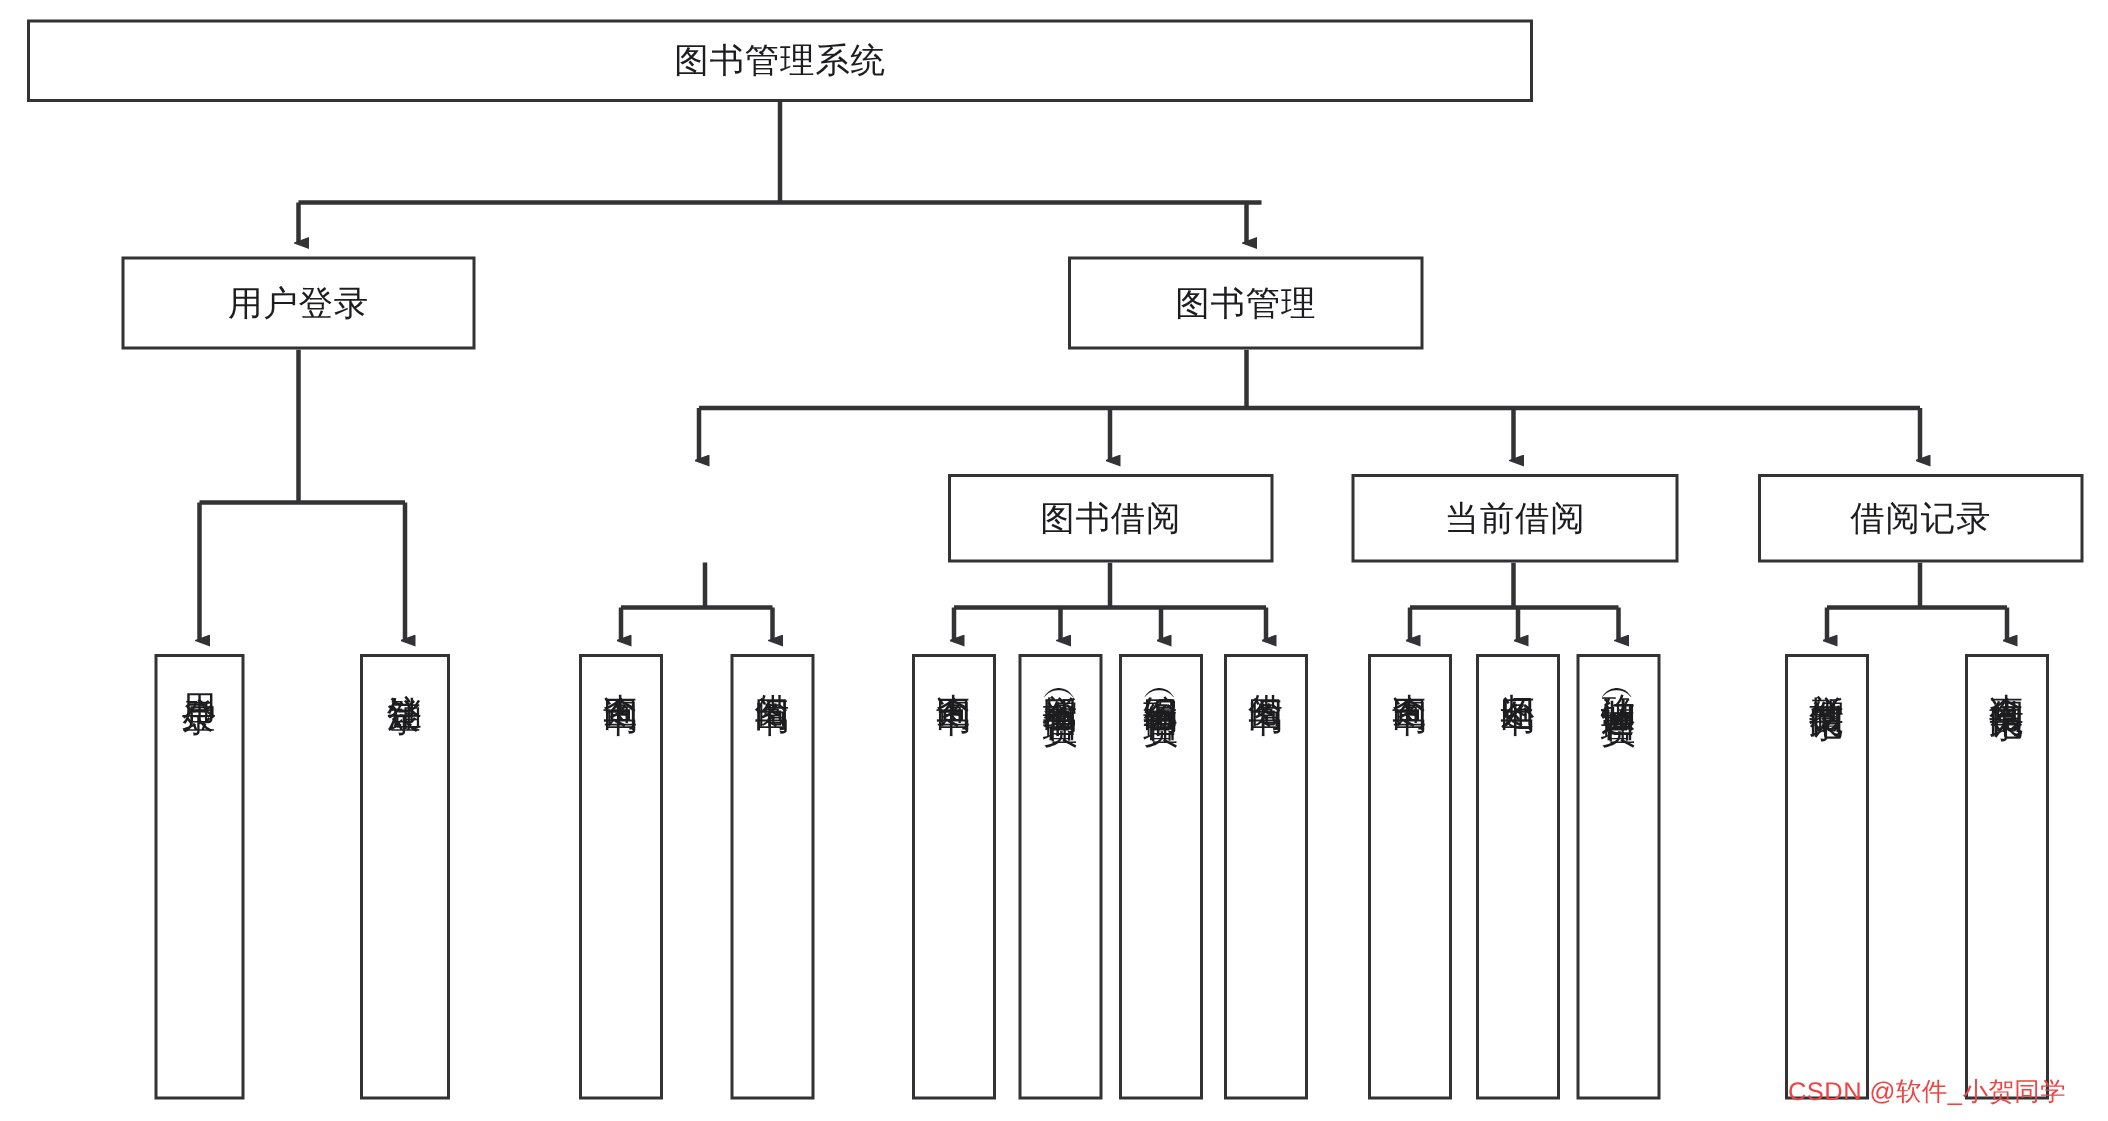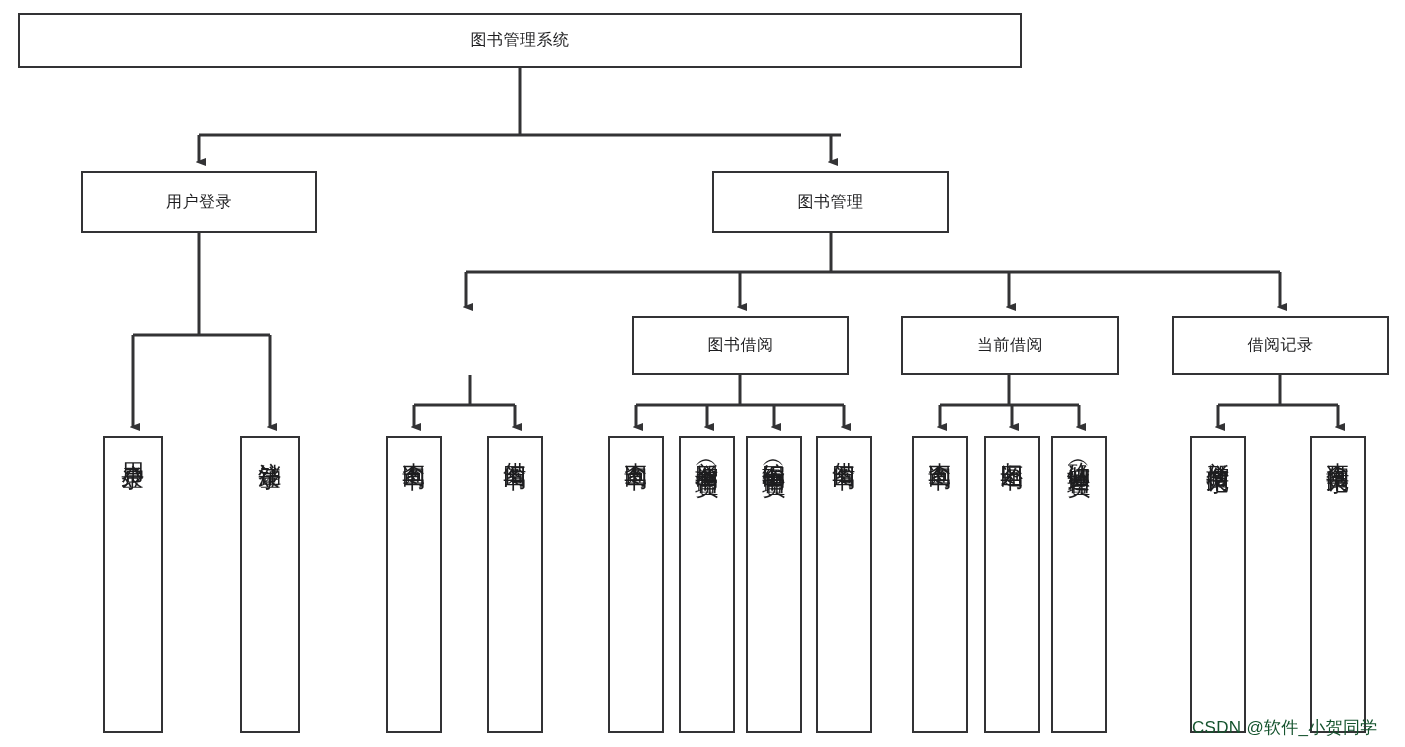--- a/index.html
+++ b/index.html
@@ -31,40 +31,40 @@
     position: absolute;
     box-sizing: border-box;
     background: #ffffff;
     border: 2px solid #333335;
     display: flex;
     align-items: center;
     justify-content: center;
     color: #1d1d1f;
   }
   .node.horiz {
-    font-size: 16px;
+    font-size: 23px;
     letter-spacing: 0.5px;
   }
   .node.vert {
     align-items: flex-start;
     justify-content: center;
     padding-top: 6px;
   }
   .vtext {
     writing-mode: vertical-rl;
     text-orientation: upright;
     font-size: 23px;
     line-height: 1.15;
     letter-spacing: 2px;
     white-space: nowrap;
     text-align: left;
   }
   .watermark {
     position: absolute;
-    color: #14532d;
+    color: #ef4444;
     font-size: 17px;
     white-space: nowrap;
     letter-spacing: 0.3px;
   }
 </style>
 </head>
 <body>
 
 <div id="stage">
 

